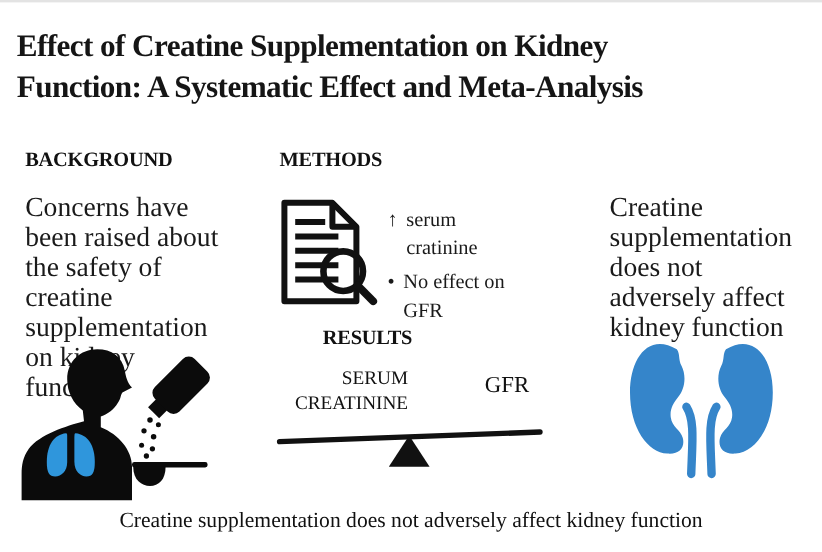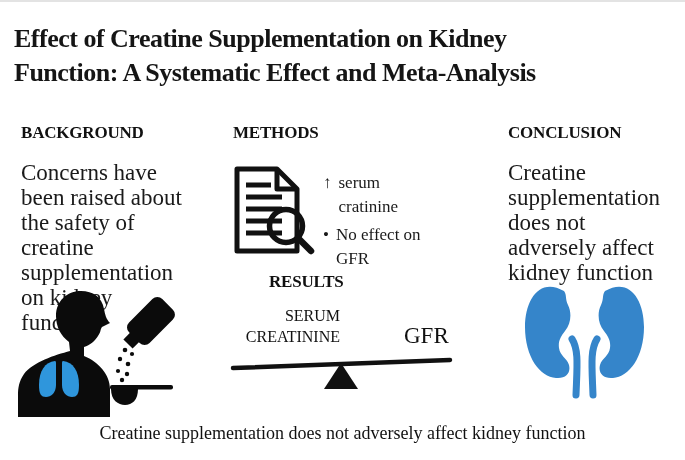--- a/index.html
+++ b/index.html
@@ -11,21 +11,21 @@
   .title{position:absolute;left:14px;top:20px;font-weight:bold;font-size:26px;
     line-height:34px;letter-spacing:-0.5px;color:#151515;}
   .col-heading{position:absolute;font-weight:bold;font-size:17px;letter-spacing:-0.2px;color:#111;}
   .body-text{position:absolute;font-size:23px;line-height:25px;color:#1a1a1a;}
   .m-list{position:absolute;left:323px;top:169px;font-size:17px;line-height:24px;color:#1a1a1a;}
   .m-item{display:flex;gap:7px;margin-bottom:4px;}
   .m-item .marker{flex:0 0 auto;}
   .m-item .m-text{max-width:88px;}
   .seesaw-left-label{position:absolute;left:220px;top:303px;width:120px;text-align:right;
     font-size:16px;line-height:21px;font-weight:normal;color:#111;}
-  .seesaw-right-label{position:absolute;left:404px;top:321px;font-size:23px;color:#111;text-align:center;}
+  .seesaw-right-label{position:absolute;left:404px;top:309px;font-size:19px;color:#111;text-align:center;}
   .footer-caption{position:absolute;left:0;top:421px;width:685px;text-align:center;
     font-size:18px;color:#111;}
   svg{position:absolute;display:block;}
   .ink-stroke{stroke:#111;fill:none;}
 </style>
 </head>
 <body>
 
 <div class="canvas">
 
@@ -94,21 +94,20 @@
 
   <div class="col-heading" style="left:233px;top:270px;margin-left:36px;">RESULTS</div>
   <div class="seesaw-left-label">SERUM CREATININE</div>
   <div class="seesaw-right-label">GFR</div>
 
   <svg style="left:228px;top:345px;" width="230" height="50" viewBox="0 0 230 50">
     <line x1="5" y1="21" x2="222" y2="13" stroke-width="4.5" stroke-linecap="round" stroke="#111111"></line>
     <polygon points="113,16 96,42 130,42" fill="#111111"></polygon>
   </svg>
 
-  <div class="col-heading" style="left:508px;top:121px;">CONCLUSION</div>
   <div class="body-text" style="left:508px;top:158px;width:165px;">Creatine supplementation does not adversely affect kidney function</div>
 
   <svg style="left:512px;top:281px;" width="145" height="118" viewBox="0 0 145 118">
     <g>
       <path d="M 52,8 C 28,-6 13,16 13,44 C 13,74 28,94 44,95
                C 54,96 59,90 57,82 C 55,75 48,73 47,65
                C 46,58 49,53 53,48 C 59,41 60,30 56,22 C 53,16 55,12 52,8 Z" fill="#3585ca"></path>
       <path fill="none" stroke-width="7" stroke-linecap="round" d="M 60,56 C 67,67 65,84 64,112" stroke="#3585ca"></path>
     </g>
     <g transform="matrix(-1,0,0,1,145,0)">

